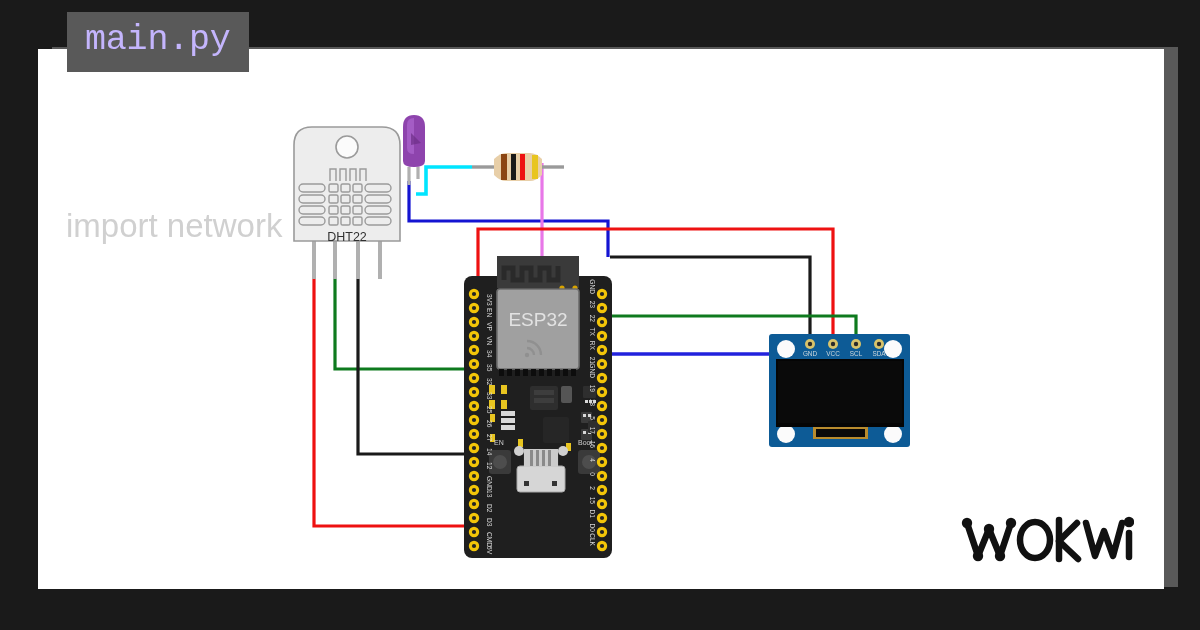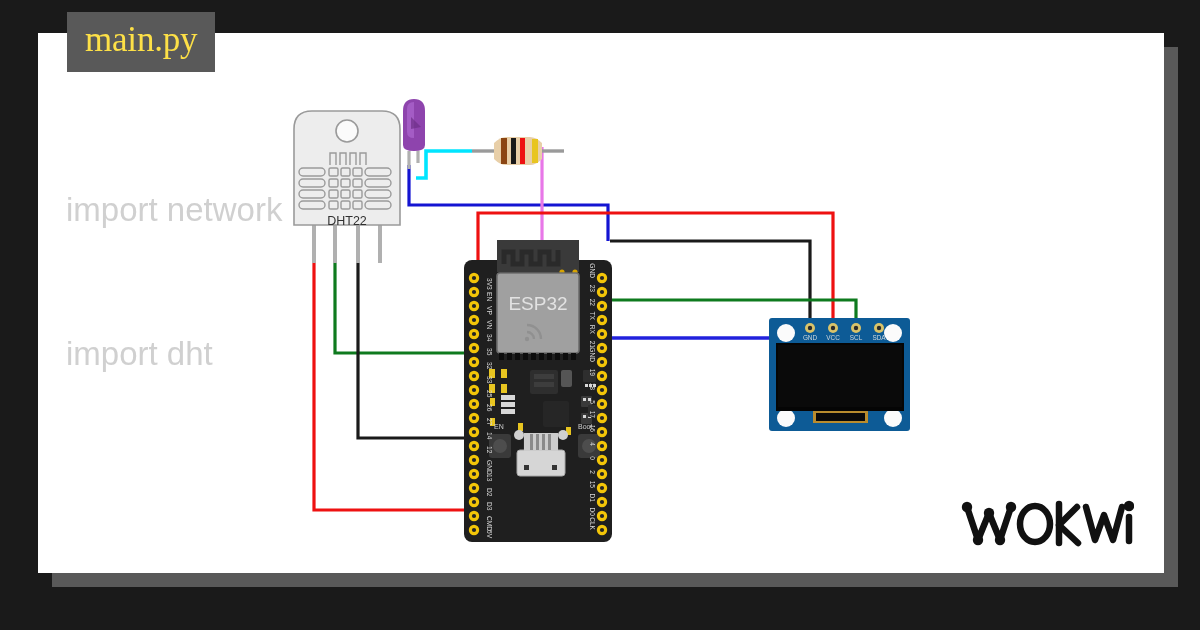--- a/index.html
+++ b/index.html
@@ -12,36 +12,36 @@
   #stage { position: relative; width: 1200px; height: 630px; background: #1a1a1a; }
 
   
   #canvas-shadow {
     position: absolute; left: 52px; top: 47px;
     width: 1126px; height: 540px;
     background: #595959;
   }
   
   #canvas {
-    position: absolute; left: 38px; top: 33px;
+    position: absolute; left: 38px; top: 49px;
     width: 1126px; height: 540px;
     background: #ffffff;
     overflow: hidden;
   }
 
   
   #file-tab {
     position: absolute; left: 67px; top: 12px;
     background: #595959;
     padding: 6px 18px 10px 18px;
     z-index: 40;
   }
   #file-tab-label {
-    color: #fde047; font-size: 35px; line-height: 44px;
-    font-family: Liberation Serif, serif; font-weight: 400;
+    color: #c4b5fd; font-size: 35px; line-height: 44px;
+    font-family: Liberation Mono, monospace; font-weight: 400;
     letter-spacing: -0.2px; white-space: nowrap;
   }
 
   
   #code {
     position: absolute; left: 28px; top: 57px;
     width: 1090px;
     color: #d0d0d0;
     font-size: 33px; line-height: 48px;
     font-family: "Liberation Sans", sans-serif;
@@ -60,21 +60,20 @@
 <body>
 
 <div id="stage">
 
   <div id="canvas-shadow"></div>
 
   <div id="canvas">
 
     <div id="code">
       <span class="ln">import network</span>
-      <span class="ln">import dht</span>
       
       
       
       
       
       
       
       
     </div>
 

